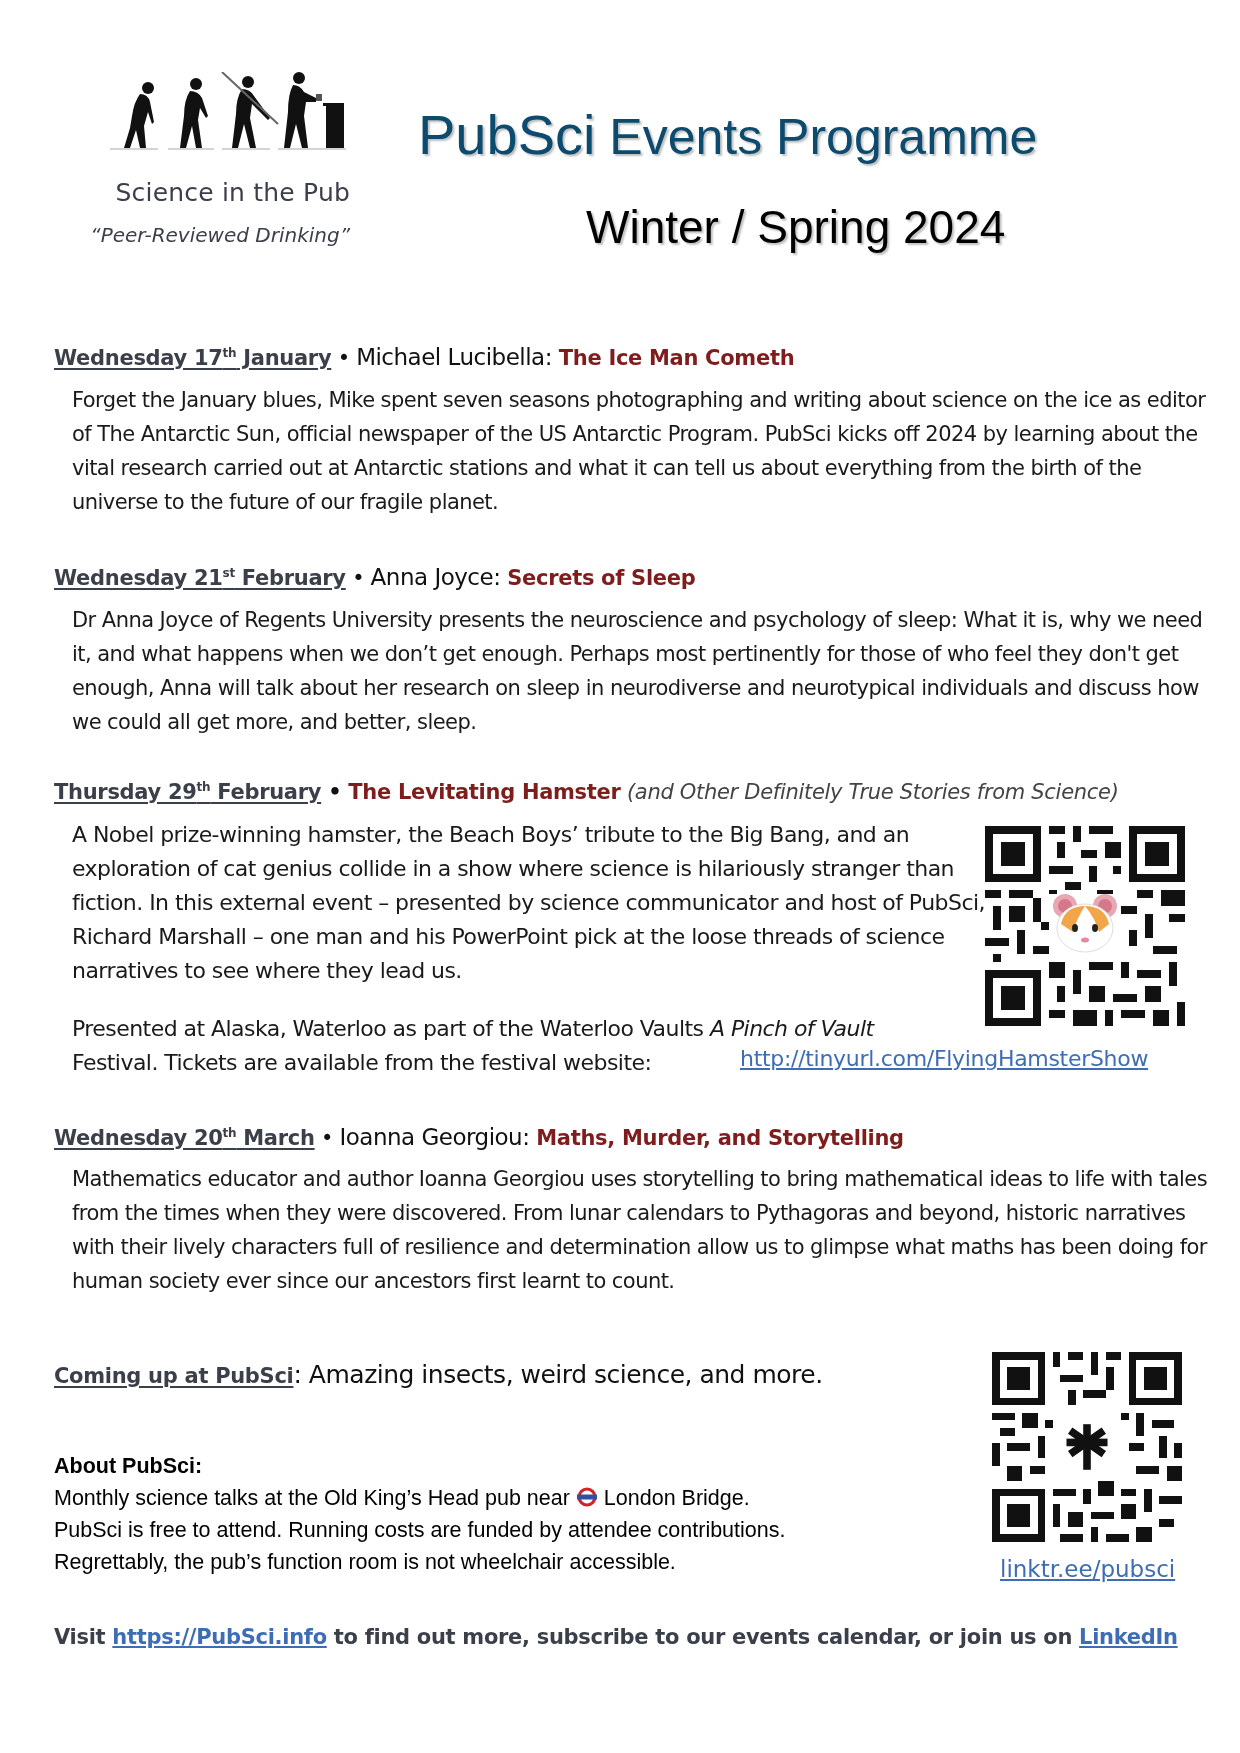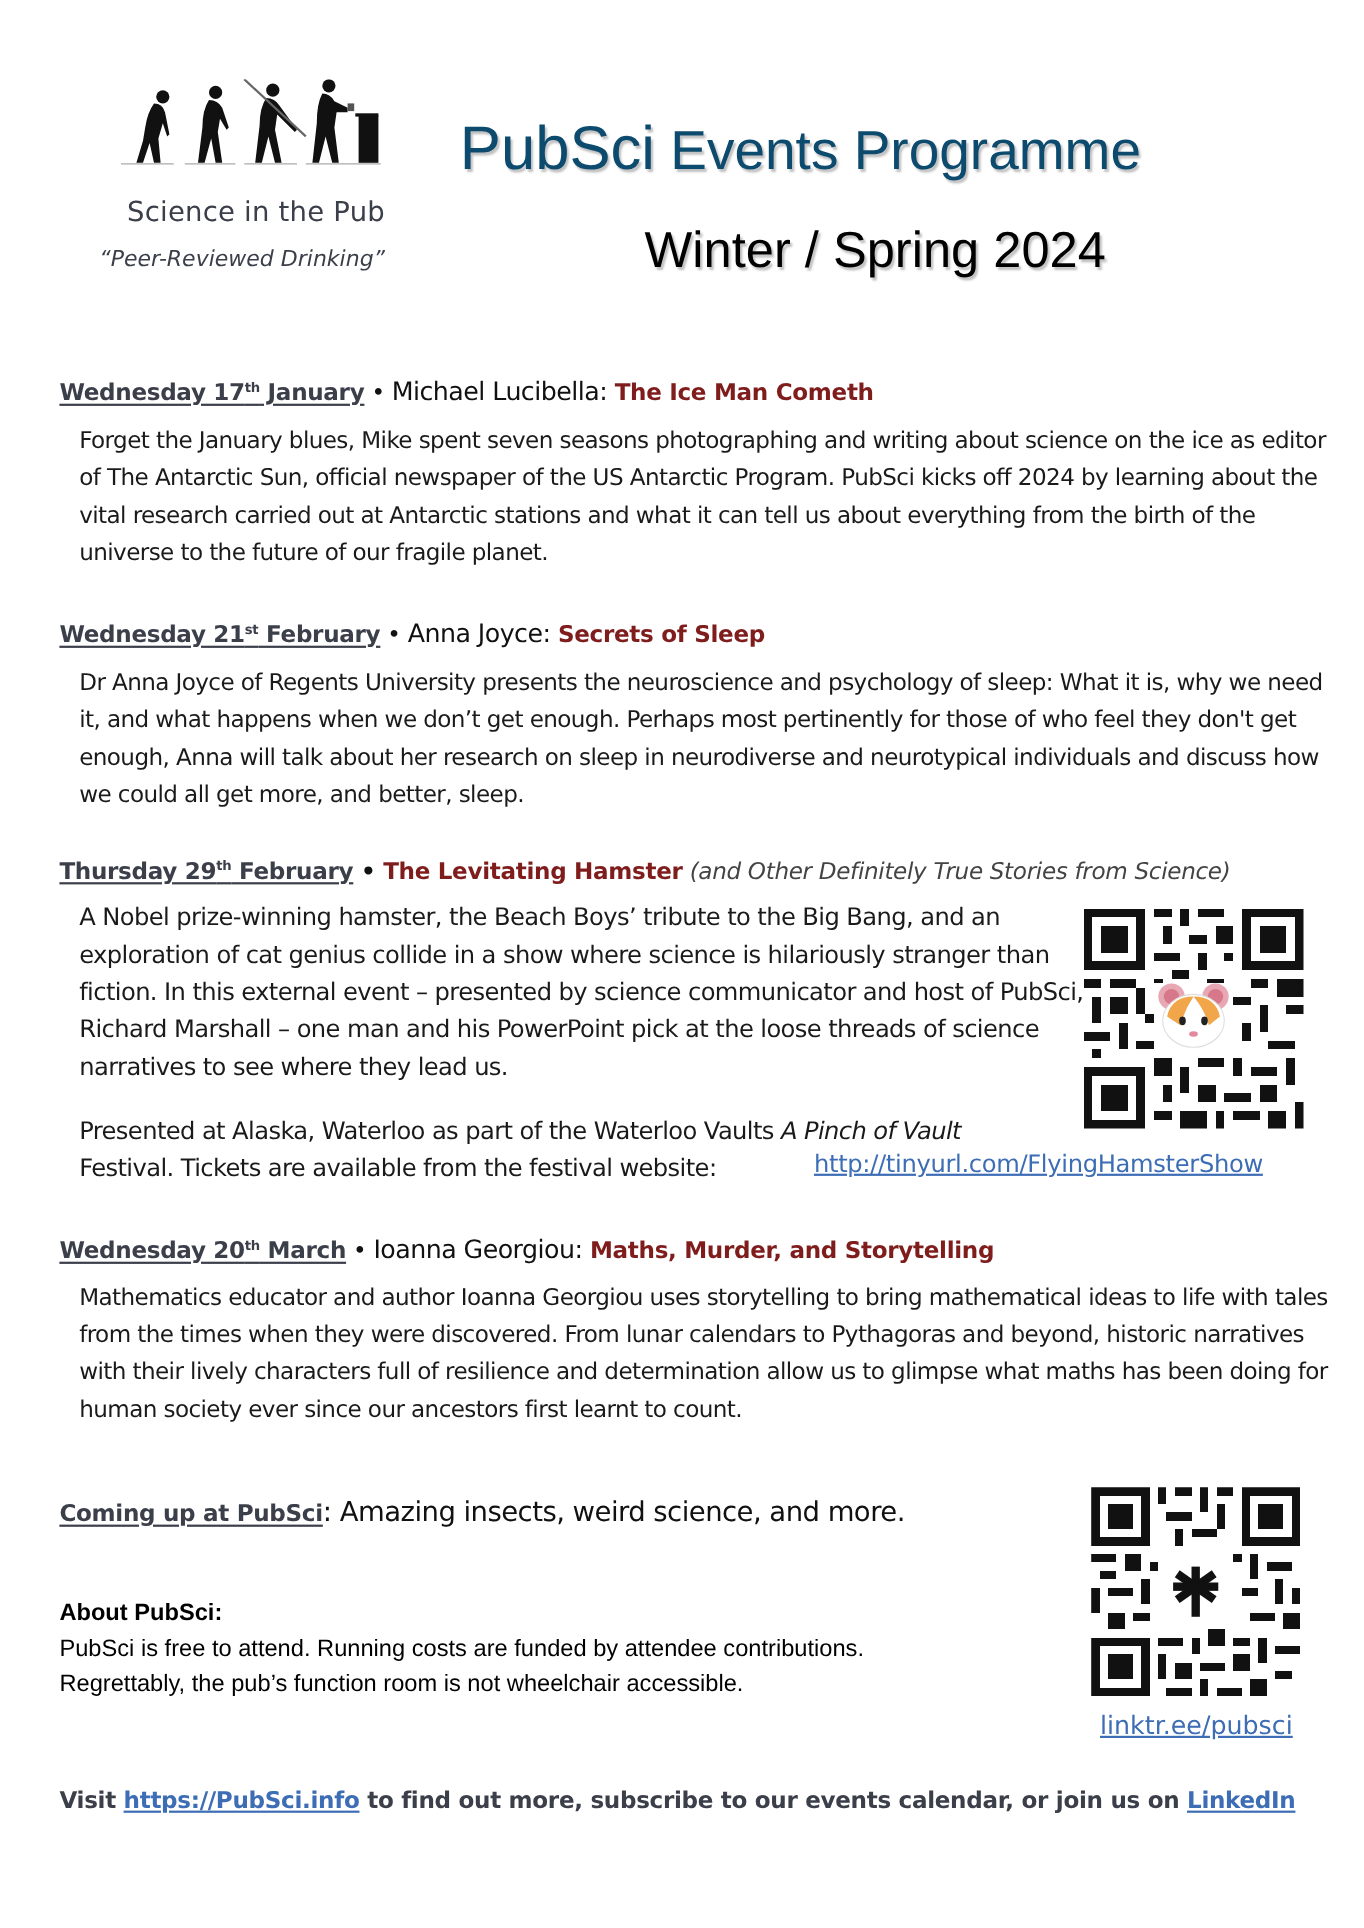--- a/index.html
+++ b/index.html
@@ -179,20 +179,28 @@
   <span class="date"><span>Wednesday 20</span><sup>th</sup><span> March</span></span><span> • </span><span class="speaker">Ioanna Georgiou: </span><span class="talk">Maths, Murder, and Storytelling</span>
 </div>
 <div class="abs event-body" style="top:1162px;">Mathematics educator and author Ioanna Georgiou uses storytelling to bring mathematical ideas to life with tales from the times when they were discovered. From lunar calendars to Pythagoras and beyond, historic narratives with their lively characters full of resilience and determination allow us to glimpse what maths has been doing for human society ever since our ancestors first learnt to count.</div>
 
 <div class="abs coming">
   <span class="lbl">Coming up at PubSci</span><span>: Amazing insects, weird science, and more.</span>
 </div>
 
 <div class="abs about">
   <div class="h">About PubSci:</div>
+  <div>
+    <span>Monthly science talks at the Old King’s Head pub near </span><span class="roundel">
+      <svg width="22" height="22" viewBox="0 0 22 22">
+          <circle cx="11" cy="11" r="8" fill="none" stroke="#d2232a" stroke-width="3"></circle>
+          <rect x="1" y="8.5" width="20" height="5" fill="#3050a0"></rect>
+        </svg>
+    </span><span> London Bridge.</span>
+  </div>
   <div>PubSci is free to attend. Running costs are funded by attendee contributions.</div>
   <div>Regrettably, the pub’s function room is not wheelchair accessible.</div>
 </div>
 
 <div class="abs qr" style="left:992px; top:1352px; width:190px; height:190px;">
   <svg width="190" height="190" viewBox="0 0 25 25" shape-rendering="crispEdges">
     <rect width="25" height="25" fill="#fff"></rect>
     <g fill="#111">
       <path d="M0 0h7v7h-7z M1 1v5h5v-5z M2 2h3v3h-3z" fill-rule="evenodd"></path>
       <path d="M18 0h7v7h-7z M19 1v5h5v-5z M20 2h3v3h-3z" fill-rule="evenodd"></path>

